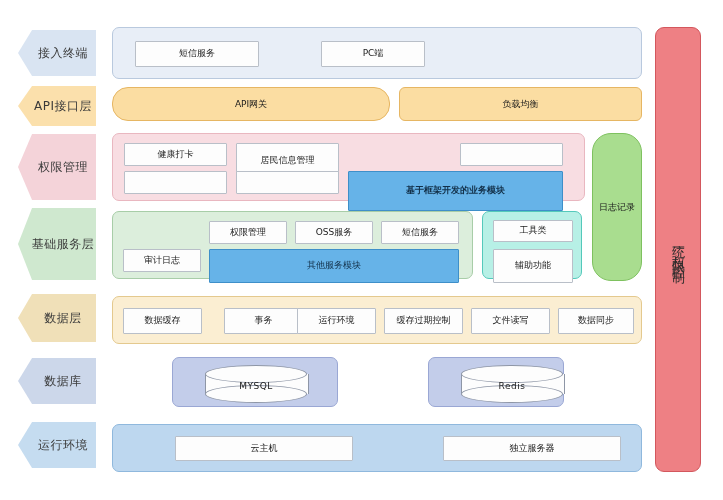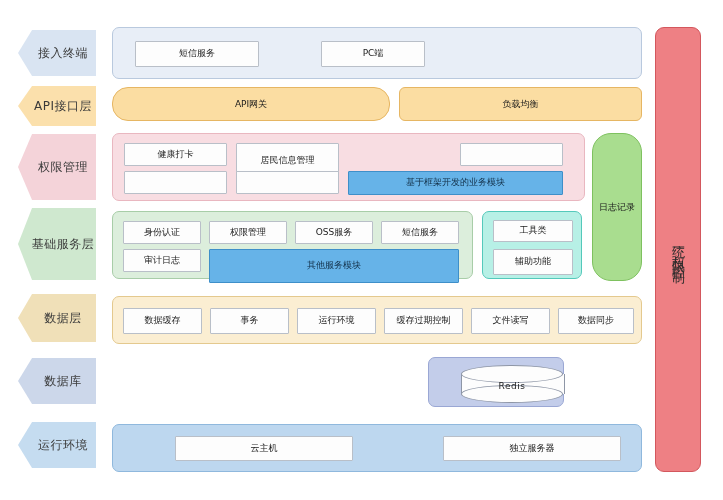--- a/index.html
+++ b/index.html
@@ -141,50 +141,57 @@
   </div>
 
   <div class="panel p-pink" style="left:112px;top:133px;width:473px;height:68px;">
 
     <div class="box box-thin" style="left:11px;top:9px;width:103px;height:23px;">健康打卡</div>
     <div class="box box-thin" style="left:123px;top:9px;width:103px;height:36px;">居民信息管理</div>
     <div class="box box-thin empty" style="left:347px;top:9px;width:103px;height:23px;"></div>
 
     <div class="box box-thin empty" style="left:11px;top:37px;width:103px;height:23px;"></div>
     <div class="box box-thin empty" style="left:123px;top:37px;width:103px;height:23px;"></div>
-    <div class="box box-blue" style="left:235px;top:37px;width:215px;height:24px;">基于框架开发的业务模块</div>
+    <div class="box box-blue" style="left:235px;top:37px;width:215px;height:40px;font-weight:bold;">基于框架开发的业务模块</div>
   </div>
 
   <div class="panel p-limetall logbox" style="left:592px;top:133px;width:50px;height:148px;border-radius:19px;">
     <span>日志记录</span>
   </div>
 
   <div class="panel p-green" style="left:112px;top:211px;width:361px;height:68px;">
-    <div class="box box-thin" style="left:10px;top:9px;width:78px;height:23px;">身份认证</div>
     <div class="box box-thin" style="left:96px;top:9px;width:78px;height:23px;">权限管理</div>
     <div class="box box-thin" style="left:182px;top:9px;width:78px;height:23px;">OSS服务</div>
     <div class="box box-thin" style="left:268px;top:9px;width:78px;height:23px;">短信服务</div>
     <div class="box box-thin" style="left:10px;top:37px;width:78px;height:23px;">审计日志</div>
     <div class="box box-blue" style="left:96px;top:37px;width:250px;height:34px;">其他服务模块</div>
   </div>
 
   <div class="panel p-cyan" style="left:482px;top:211px;width:100px;height:68px;">
     <div class="box box-thin" style="left:10px;top:8px;width:80px;height:22px;">工具类</div>
-    <div class="box box-thin" style="left:10px;top:37px;width:80px;height:26px;">辅助功能</div>
+    <div class="box box-thin" style="left:10px;top:37px;width:80px;height:34px;">辅助功能</div>
   </div>
 
   <div class="panel p-tan" style="left:112px;top:296px;width:530px;height:48px;">
     <div class="box box-thin" style="left:10px;top:11px;width:79px;height:26px;">数据缓存</div>
-    <div class="box box-thin" style="left:97px;top:11px;width:79px;height:26px;">事务</div>
+    <div class="box box-thin" style="left:111px;top:11px;width:79px;height:26px;">事务</div>
     <div class="box box-thin" style="left:184px;top:11px;width:79px;height:26px;">运行环境</div>
     <div class="box box-thin" style="left:271px;top:11px;width:79px;height:26px;">缓存过期控制</div>
     <div class="box box-thin" style="left:358px;top:11px;width:79px;height:26px;">文件读写</div>
     <div class="box box-thin" style="left:445px;top:11px;width:76px;height:26px;">数据同步</div>
   </div>
 
+  <div class="panel p-lav" style="left:172px;top:357px;width:166px;height:50px;">
+    <div class="cyl" style="left:32px;top:7px;width:102px;height:38px;">
+      <div class="body"></div>
+      <div class="bot"></div>
+      <div class="top"></div>
+      <div class="lbl">MYSQL</div>
+    </div>
+  </div>
 
   <div class="panel p-lav" style="left:428px;top:357px;width:136px;height:50px;">
     <div class="cyl" style="left:32px;top:7px;width:102px;height:38px;">
       <div class="body"></div>
       <div class="bot"></div>
       <div class="top"></div>
       <div class="lbl">Redis</div>
     </div>
   </div>
 

